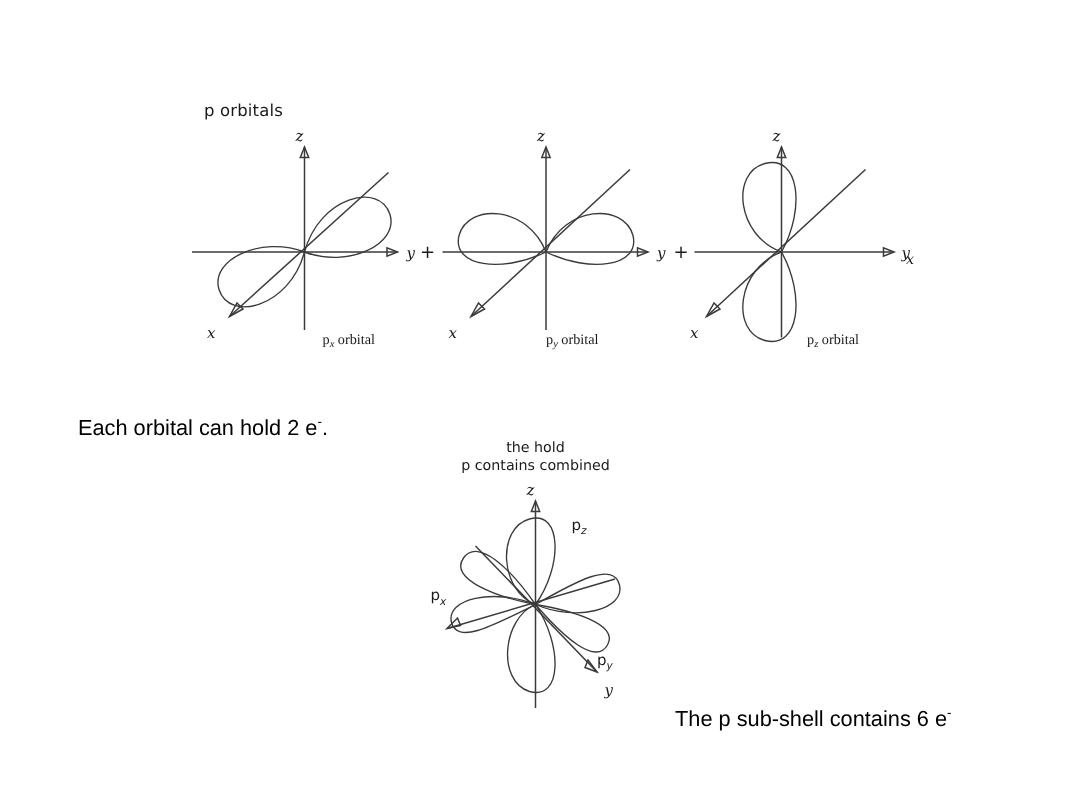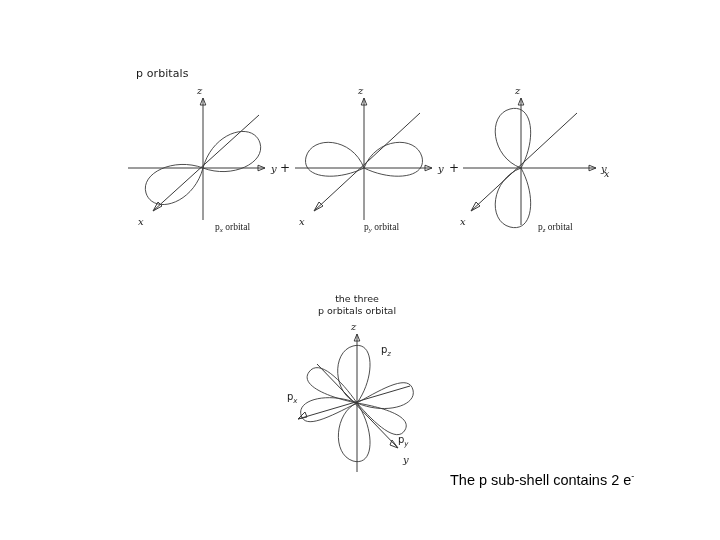--- a/index.html
+++ b/index.html
@@ -165,24 +165,27 @@
       <text class="axis-label" x="55" y="9">z</text>
       <text class="axis-label" x="0" y="140">x</text>
     </svg>
   </div>
   <div class="fig-caption" style="left:522px; top:222px;margin-left:16px;">
     <span>p</span><span class="sub">z</span><span> orbital</span>
   </div>
 
   <div class="fig-caption" style="left:604px; top:168px; font-style:italic; font-family:'DejaVu Serif', serif;">x</div>
 
+  <div class="body-text" style="left:52px; top:278px;">
+    <span>Each orbital can hold 2 e</span><sup>-</sup><span>.</span>
+  </div>
 
   <div class="combined-title" style="left:297px; top:293px; width:120px;">
-    <div>the three</div>
-    <div>p orbitals orbital</div>
+    <div>the hold</div>
+    <div>p contains combined</div>
   </div>
 
   <div class="diagram" style="left:285px; top:320px;">
     <svg width="170" height="155" viewBox="0 0 170 155">
 
       <line class="axis-line" x1="72" y1="152" x2="72" y2="14"></line>
       <path class="axis-line" d="M72 14 L69.2 21 L74.8 21 Z" fill="#3a3a3a"></path>
 
       <line class="axis-line" x1="125" y1="66" x2="13" y2="99"></line>
       <path class="axis-line" d="M13 99 L22 97 L20 92 Z" fill="#3a3a3a"></path>
@@ -204,16 +207,16 @@
 
       <text class="orb-label" x="96" y="33"><tspan>p</tspan><tspan class="sub" dy="3">z</tspan></text>
 
       <text class="orb-label" x="2" y="80"><tspan>p</tspan><tspan class="sub" dy="3">x</tspan></text>
 
       <text class="orb-label" x="113" y="123"><tspan>p</tspan><tspan class="sub" dy="3">y</tspan></text>
     </svg>
   </div>
 
   <div class="body-text" style="left:450px; top:472px;">
-    <span>The p sub-shell contains 2 e</span><sup>-</sup><span></span>
+    <span>The p sub-shell contains 6 e</span><sup>-</sup><span></span>
   </div>
 
 </div>
 
 </body></html>

